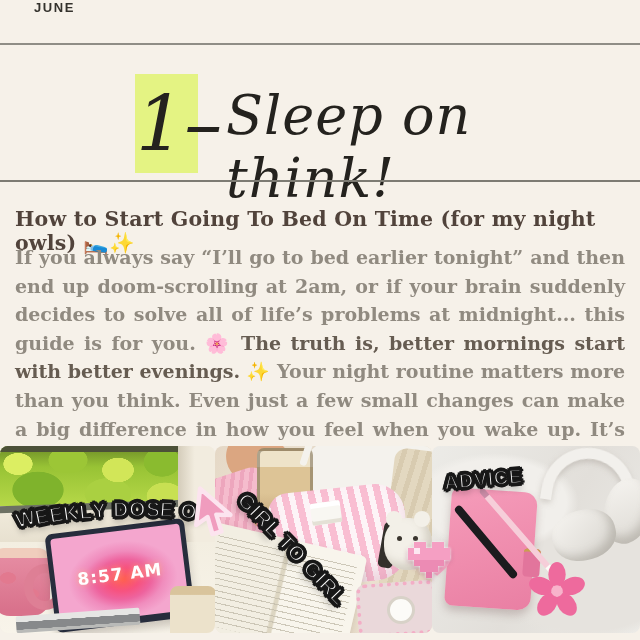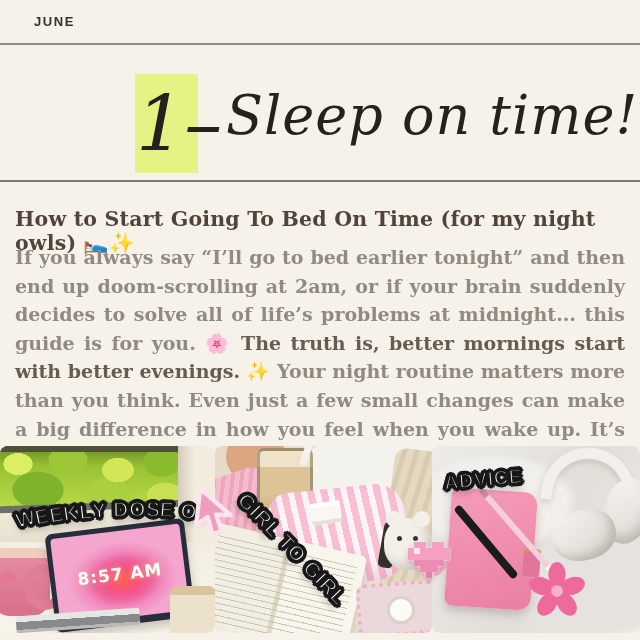--- a/index.html
+++ b/index.html
@@ -1,21 +1,21 @@
 <!DOCTYPE html>
 <html><head>
 <meta charset="utf-8">
 <style>
   html,body{margin:0;padding:0;}
   .page{position:relative;width:640px;height:640px;background:#f6f1e9;overflow:hidden;
         font-family:"DejaVu Serif","Liberation Serif",serif;}
 
   
   .topbar{position:absolute;top:0;left:0;right:0;height:43px;display:flex;
-          justify-content:space-between;align-items:center;padding:0 34px;box-sizing:border-box;
+          justify-content:space-between;padding:0 34px;box-sizing:border-box;
           font-family:"Liberation Sans","DejaVu Sans",sans-serif;font-size:13px;font-weight:700;
           letter-spacing:1.6px;color:#34322d;}
   .divider{position:absolute;left:0;width:640px;background:#8f8d86;}
   .d1{top:43px;height:2px;}
   .d2{top:180px;height:2px;background:#7d7b73;}
 
   
   .hl{position:absolute;left:135px;top:74px;width:63px;height:99px;background:#e4f383;}
   .num{position:absolute;left:136px;top:74px;width:63px;height:99px;line-height:99px;text-align:center;
        font-style:italic;font-size:76px;color:#24221e;}
@@ -151,21 +151,21 @@
 
 <div class="page">
 
   <header class="topbar">
     <span>JUNE</span>
   </header>
   <div class="divider d1"></div>
 
   <div class="hl"></div>
   <div class="num">1–</div>
-  <h1 class="title">Sleep on time!</h1>
+  <h1 class="title">Sleep on think!</h1>
   <div class="divider d2"></div>
 
   <h2 class="heading">How to Start Going To Bed On Time (for my night owls) 🛌✨</h2>
   <p class="bodytext" id="body-paragraph"><span>If you always say “I’ll go to bed earlier tonight” and then end up doom-scrolling at 2am, or if your brain suddenly decides to solve all of life’s problems at midnight... this guide is for you. 🌸 </span><span class="emph">The truth is, better mornings start with better evenings.</span><span> ✨ Your night routine matters more than you think. Even just a few small changes can make a big difference in how you feel when you wake up. It’s time to break the late-night cycle, get better rest, &amp; actually feel good when you wake up. Let’s break it down. 🌙⬇️</span></p>
 
   <div class="collage">
 
     <figure class="photo p1">
       <div class="p1-foliage"></div>
       <div class="p1-topdark"></div>

